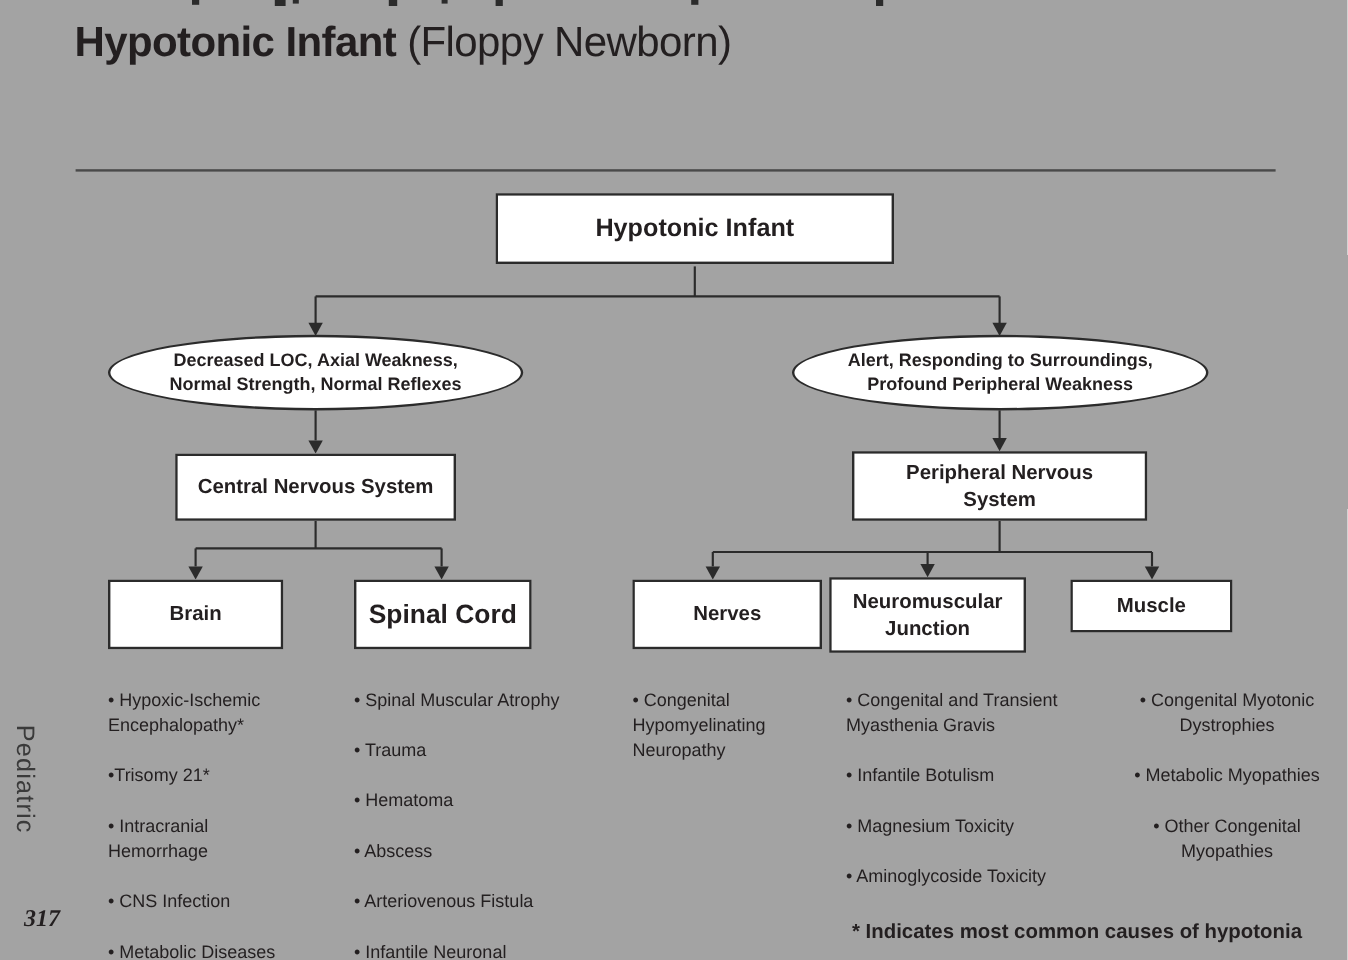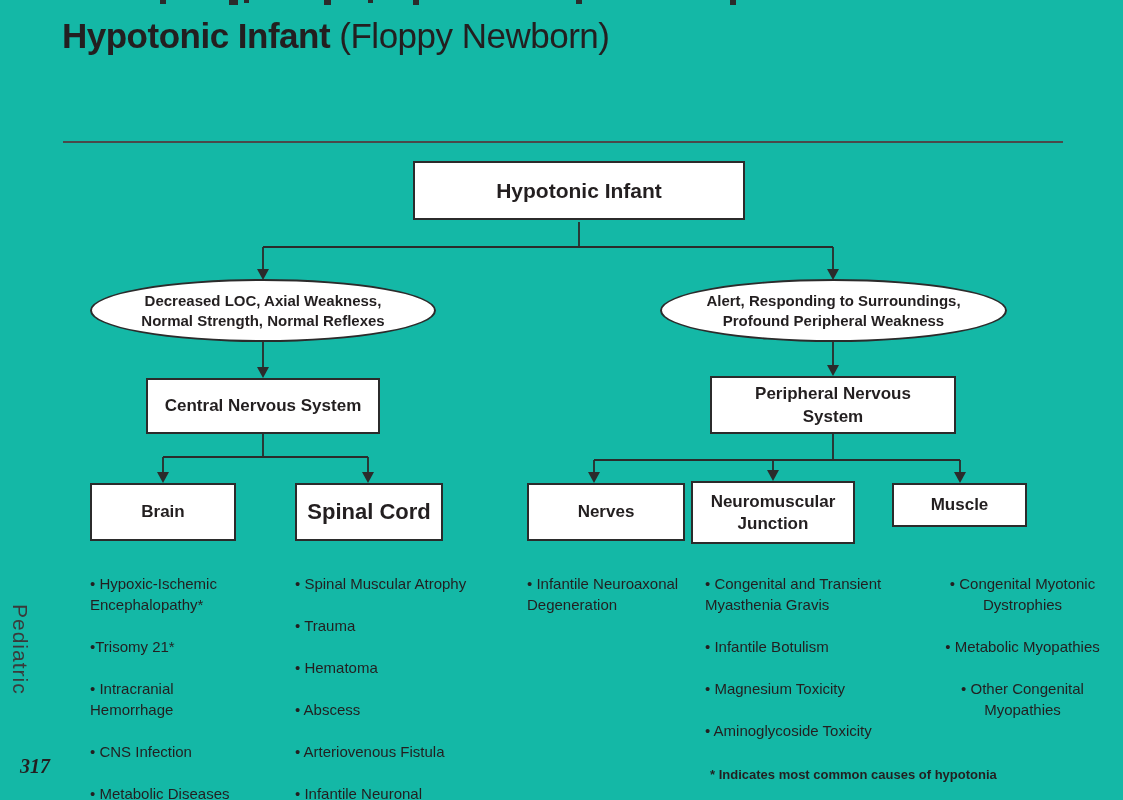--- a/index.html
+++ b/index.html
@@ -1,17 +1,17 @@
 <!DOCTYPE html>
 <html><head>
 <meta charset="utf-8">
 <style>
   html,body{margin:0;padding:0;background:#ffffff;}
   .page{
-    position:relative;width:1123px;height:800px;background:#14b8a6;
+    position:relative;width:1123px;height:800px;background:#a3a3a3;
     font-family:"Liberation Sans",sans-serif;color:#231f20;overflow:hidden;
   }
   .frag{position:absolute;top:0;height:5px;background:#2b2b2b;}
   .title{position:absolute;left:62px;top:16px;font-size:35px;letter-spacing:-0.5px;white-space:nowrap;}
   .title .b{font-weight:bold;}
   .rule{position:absolute;left:63px;top:141px;width:1000px;height:2px;background:#4a4a4a;}
   .box{
     position:absolute;border:2px solid #2b2b2b;background:#fff;
     display:flex;align-items:center;justify-content:center;text-align:center;
     font-weight:bold;white-space:pre-line;box-sizing:border-box;
@@ -31,21 +31,21 @@
   .nerves-box{left:527px;top:483px;width:158px;height:58px;font-size:17px;}
   .nmj-box{left:691px;top:481px;width:164px;height:63px;font-size:17px;line-height:22px;}
   .muscle-box{left:892px;top:483px;width:135px;height:44px;font-size:17px;}
   .connectors{position:absolute;left:0;top:0;width:1123px;height:800px;}
   .list{position:absolute;font-size:15px;line-height:21px;white-space:pre-line;color:#231f20;}
   .list-brain{left:90px;top:552px;width:206px;}
   .list-spinal{left:295px;top:552px;width:225px;}
   .list-nerves{left:527px;top:552px;width:180px;}
   .list-nmj{left:705px;top:552px;width:215px;}
   .list-muscle{left:925px;top:552px;width:195px;text-align:center;}
-  .footnote{position:absolute;left:710px;top:767px;font-size:13px;font-weight:bold;white-space:nowrap;}
+  .footnote{position:absolute;left:710px;top:767px;font-size:17px;font-weight:bold;white-space:nowrap;}
   .sidebar-label{
     position:absolute;left:8px;top:604px;font-size:21px;color:#3a3a3a;
     writing-mode:vertical-rl;text-orientation:mixed;letter-spacing:1px;
   }
   .page-number{
     position:absolute;left:20px;top:755px;
     font-family:"Liberation Serif",serif;font-weight:bold;font-style:italic;font-size:20px;
   }
 </style>
 </head>
@@ -139,22 +139,23 @@
     <div>• Trauma</div>
     <div>• Hematoma</div>
     <div>• Abscess</div>
     <div>• Arteriovenous Fistula</div>
     <div>• Infantile Neuronal
 Degeneration</div>
     
   </div>
 
   <div class="list list-nerves">
-    <div>• Infantile Neuroaxonal
-Degeneration</div>
+    <div>• Congenital
+Hypomyelinating
+Neuropathy</div>
   </div>
 
   <div class="list list-nmj">
     <div>• Congenital and Transient
 Myasthenia Gravis</div>
     <div>• Infantile Botulism</div>
     <div>• Magnesium Toxicity</div>
     <div>• Aminoglycoside Toxicity</div>
   </div>
 

